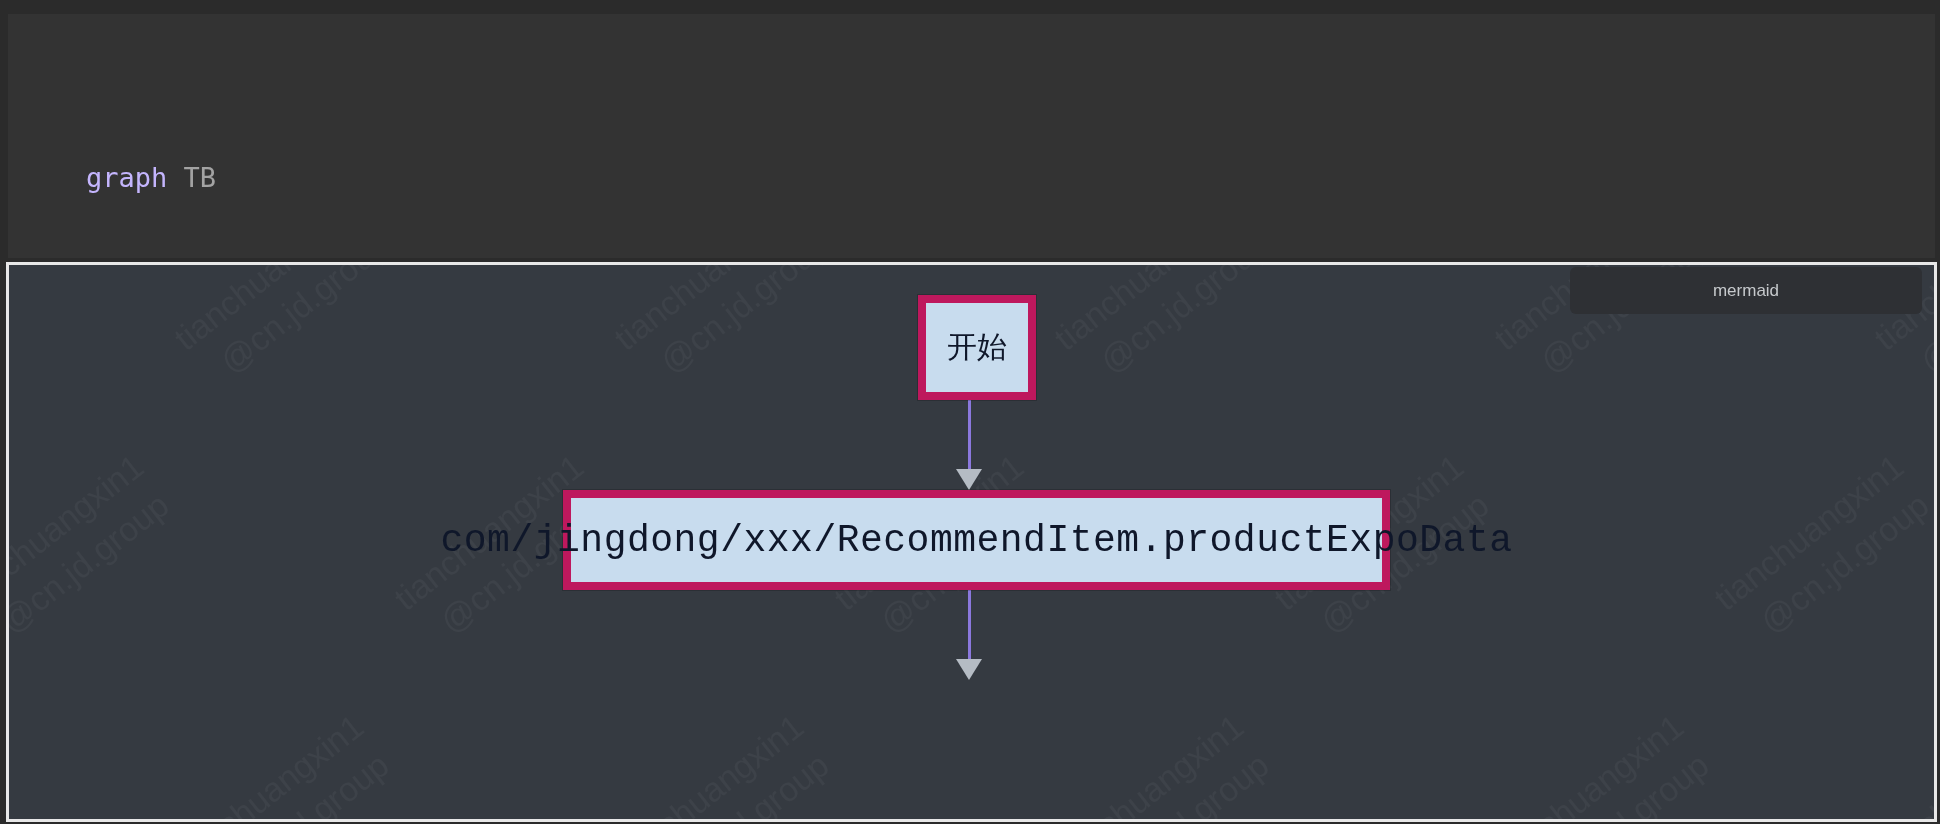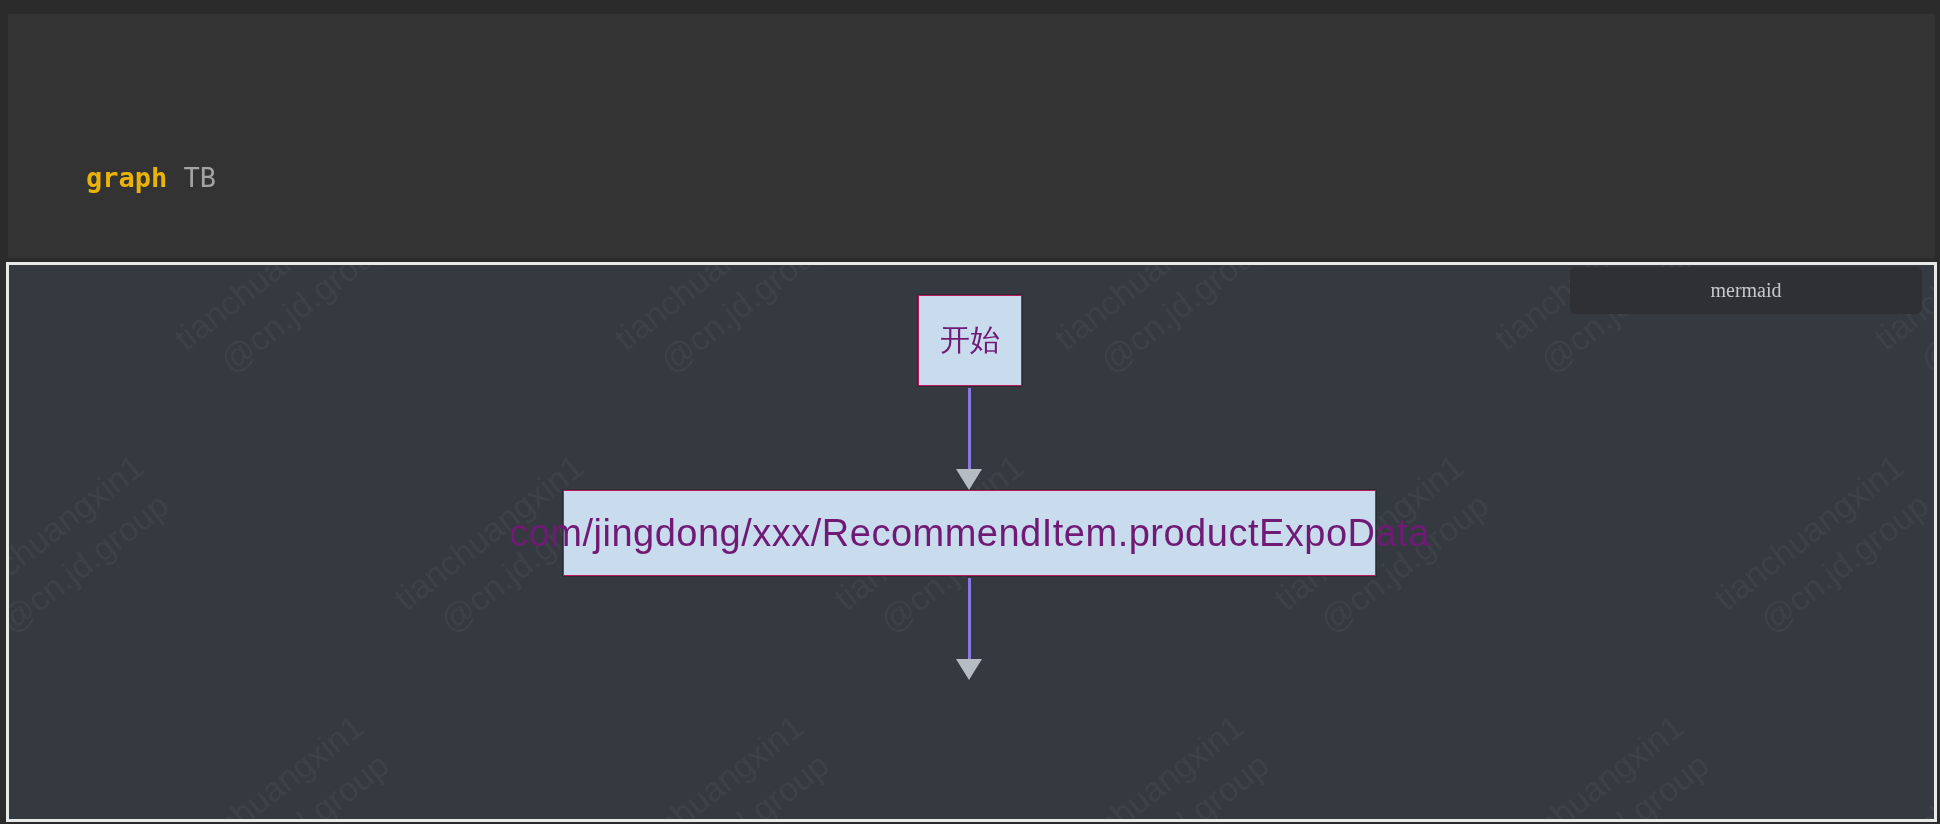--- a/index.html
+++ b/index.html
@@ -13,21 +13,21 @@
   .code-panel{
     position:absolute;left:8px;top:14px;width:1927px;height:244px;
     background:#333333;
   }
   .code-lines{
     position:absolute;left:78px;top:34px;
     font-family:"DejaVu Sans Mono",monospace;
     font-size:27px;line-height:52px;
     white-space:pre;color:#b9bec6;
   }
-  .tok-keyword{color:#eab308;font-weight:bold;}
+  .tok-keyword{color:#c4b5fd;}
   .tok-direction{color:#a3a3a3;}
   .tok-string{color:#6cb26a;}
   .tok-plain{color:#b9bec6;}
   .cursor{
     display:inline-block;width:3px;height:42px;background:#dcdcdc;
     vertical-align:-9px;margin-left:1px;
   }
 
   
   .diagram-panel{
@@ -41,28 +41,29 @@
     font-size:34px;line-height:1.35;white-space:nowrap;
     color:rgba(255,255,255,0.045);
   }
   .wm span{display:block;}
   .wm span:last-child{margin-left:22px;}
 
   .mermaid-badge{
     position:absolute;top:2px;right:12px;width:352px;height:47px;
     background:#2e3034;border-radius:6px;
     display:flex;align-items:center;justify-content:center;
-    font-family:Liberation Serif, serif;font-size:20px;color:#c6c9cc;
+    font-family:Liberation Sans, sans-serif;font-size:17px;color:#c6c9cc;
   }
 
   .node{
-    position:absolute;background:#c8dcee;border:1px solid #be185d;
+    position:absolute;background:#c8dcee;border:8px solid #be185d;
     box-shadow:0 0 0 1px rgba(0,0,0,0.18);
     display:flex;align-items:center;justify-content:center;
-    color:#701a75;
+    color:#0f172a;
+    font-family:Liberation Mono, monospace;
   }
   .node-start{left:909px;top:30px;width:102px;height:89px;font-size:30px;}
   .node-mid{left:554px;top:225px;width:811px;height:84px;font-size:38px;letter-spacing:0.5px;}
   .node-end{left:667px;top:415px;width:583px;height:86px;font-size:32px;letter-spacing:0.5px;}
 
   .edge-line{position:absolute;width:3px;background:#8b78dd;left:959px;}
   .edge-line.e1{top:123px;height:81px;}
   .edge-line.e2{top:313px;height:81px;}
   .edge-head{
     position:absolute;width:0;height:0;left:947px;

